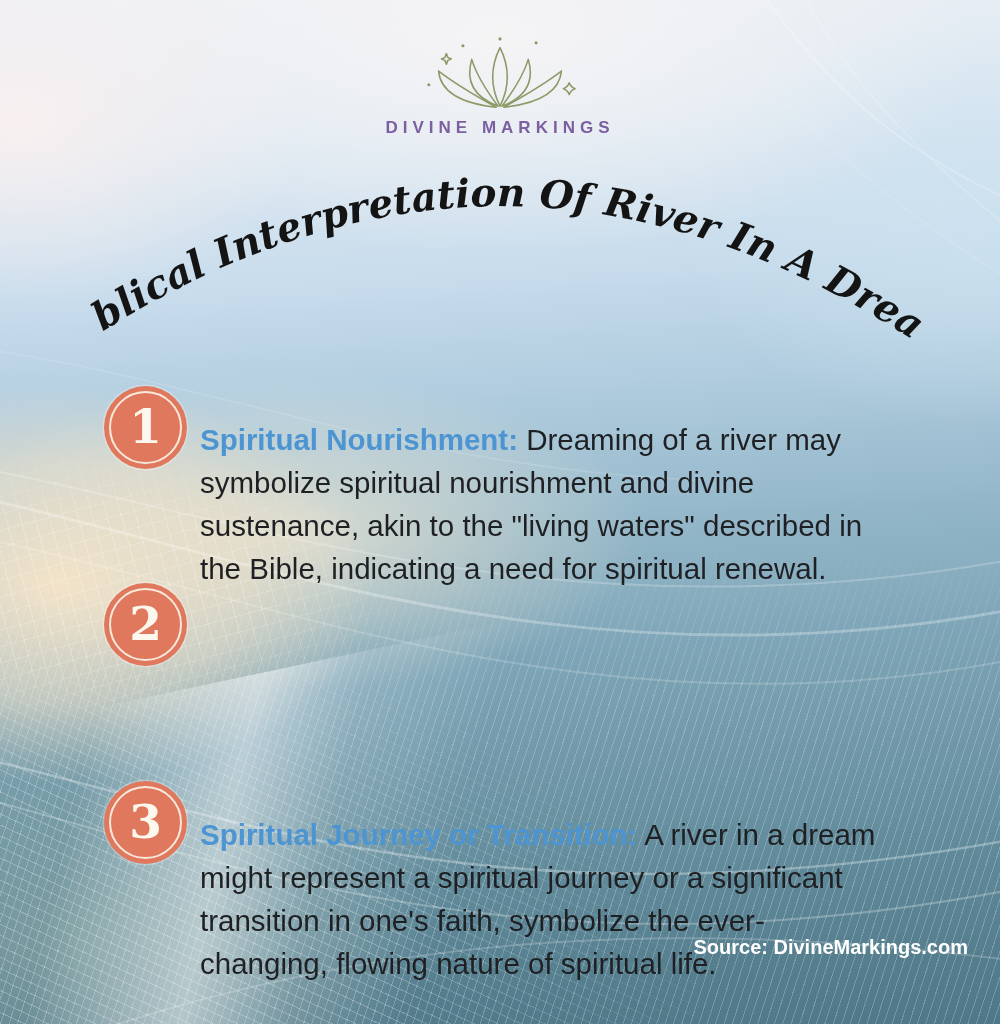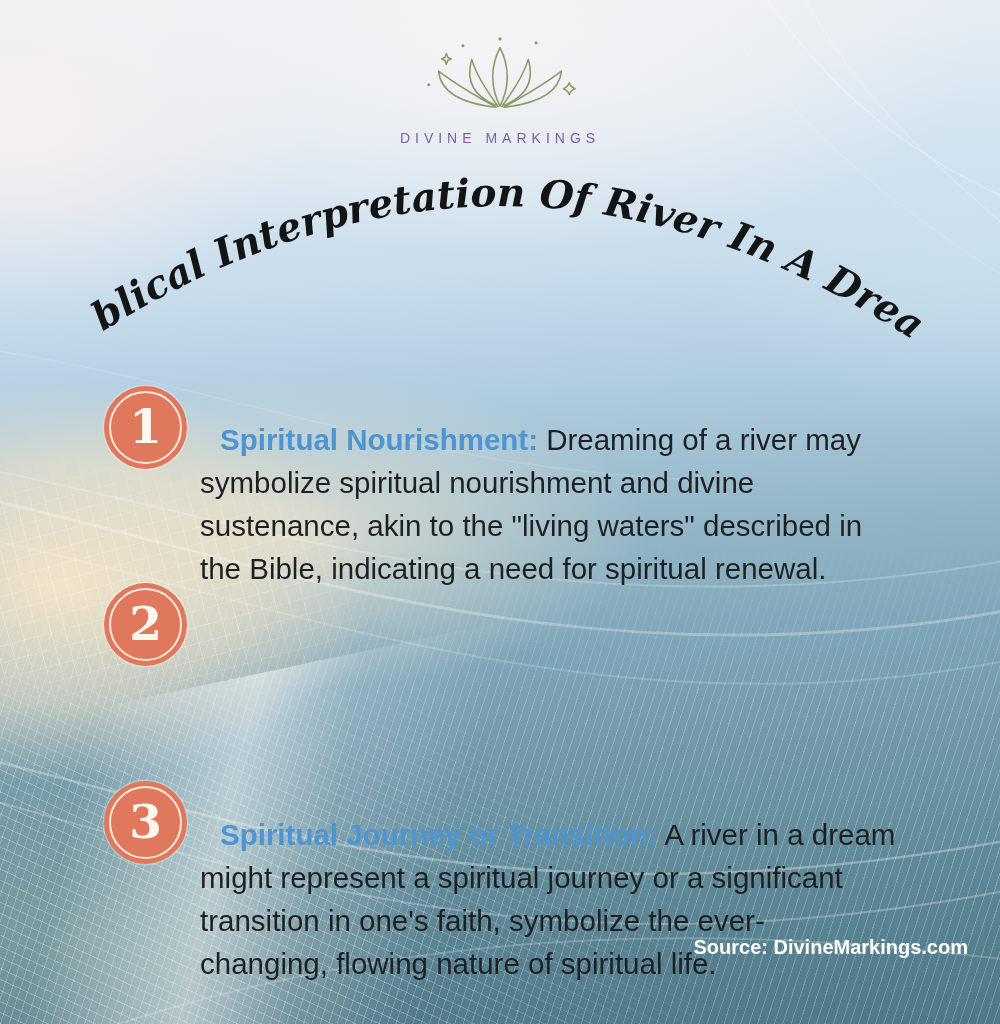--- a/index.html
+++ b/index.html
@@ -37,21 +37,21 @@
   .mesh-cream{
     position:absolute; left:0; right:40%; top:40%; bottom:25%; pointer-events:none;
     background:
       repeating-linear-gradient(75deg, rgba(255,255,255,0.25) 0 1px, rgba(255,255,255,0) 1px 14px),
       repeating-linear-gradient(-15deg, rgba(255,255,255,0.20) 0 1px, rgba(255,255,255,0) 1px 16px);
     -webkit-mask-image:radial-gradient(ellipse 70% 50% at 15% 50%, #000 40%, transparent 80%);
     mask-image:radial-gradient(ellipse 70% 50% at 15% 50%, #000 40%, transparent 80%);
   }
   
   .brand{position:absolute; top:36px; left:0; right:0; display:flex; flex-direction:column; align-items:center; z-index:5;}
-  .brand-name{margin-top:16px; font-size:14px; font-weight:400; letter-spacing:5px; color:#7b5fa0;}
+  .brand-name{margin-top:4px; font-size:17px; font-weight:700; letter-spacing:5px; color:#7b5fa0;}
   
   .title-arc{position:absolute; top:0; left:0; width:1000px; height:380px; z-index:5; overflow:visible;}
   .title-arc text{
     font-family:"DejaVu Serif", serif; font-style:italic; font-weight:700;
     font-size:39px; fill:#141414;
   }
   
   .item{position:absolute; left:104px; width:830px; display:flex; gap:13px; z-index:5;}
   .item-1{top:386px;} .item-2{top:583px;} .item-3{top:781px;}
   .badge{
@@ -64,21 +64,21 @@
     border:2px solid rgba(250,243,230,0.92);
   }
   .badge-num{
     font-family:"DejaVu Serif", serif; font-weight:700; font-size:47px;
     color:#fdf8ee; line-height:1; margin-top:-2px;
   }
   .item-text{
     font-size:29.5px; line-height:43px; color:#1f2023; padding-top:2px;
     white-space:pre-line;
   }
-  .item-heading{color:#4d95d2; font-weight:700;margin-left:20px;}
+  .item-heading{color:#4d95d2; font-weight:700;}
   
   .source{
     position:absolute; right:32px; top:936px; z-index:5;
     font-size:20px; font-weight:700; color:#ffffff;
   }
 </style>
 </head>
 <body>
 
 <div class="canvas">

